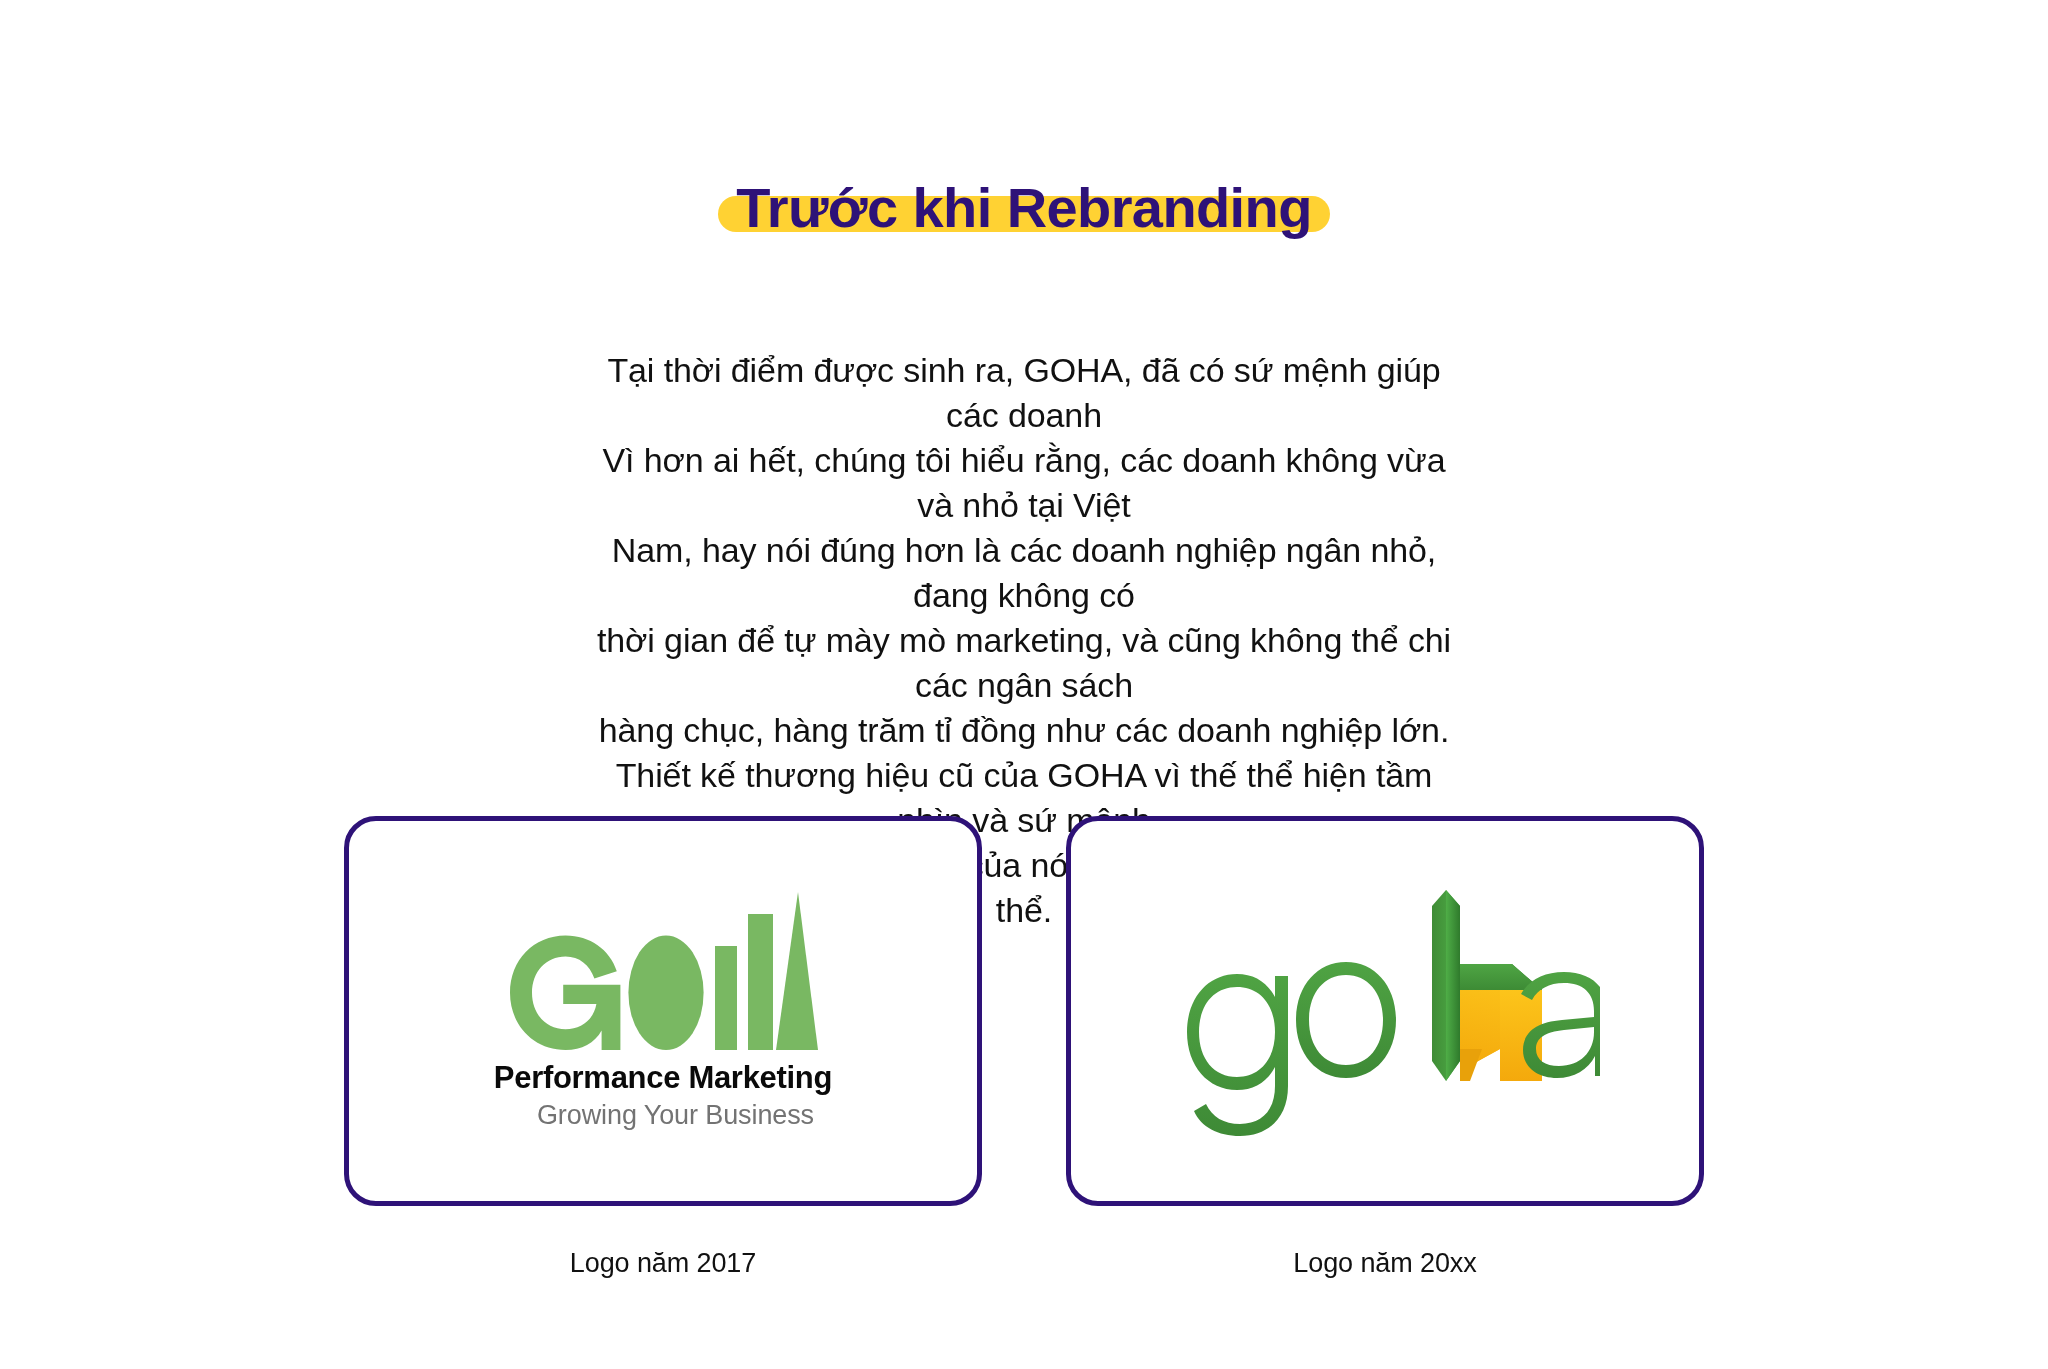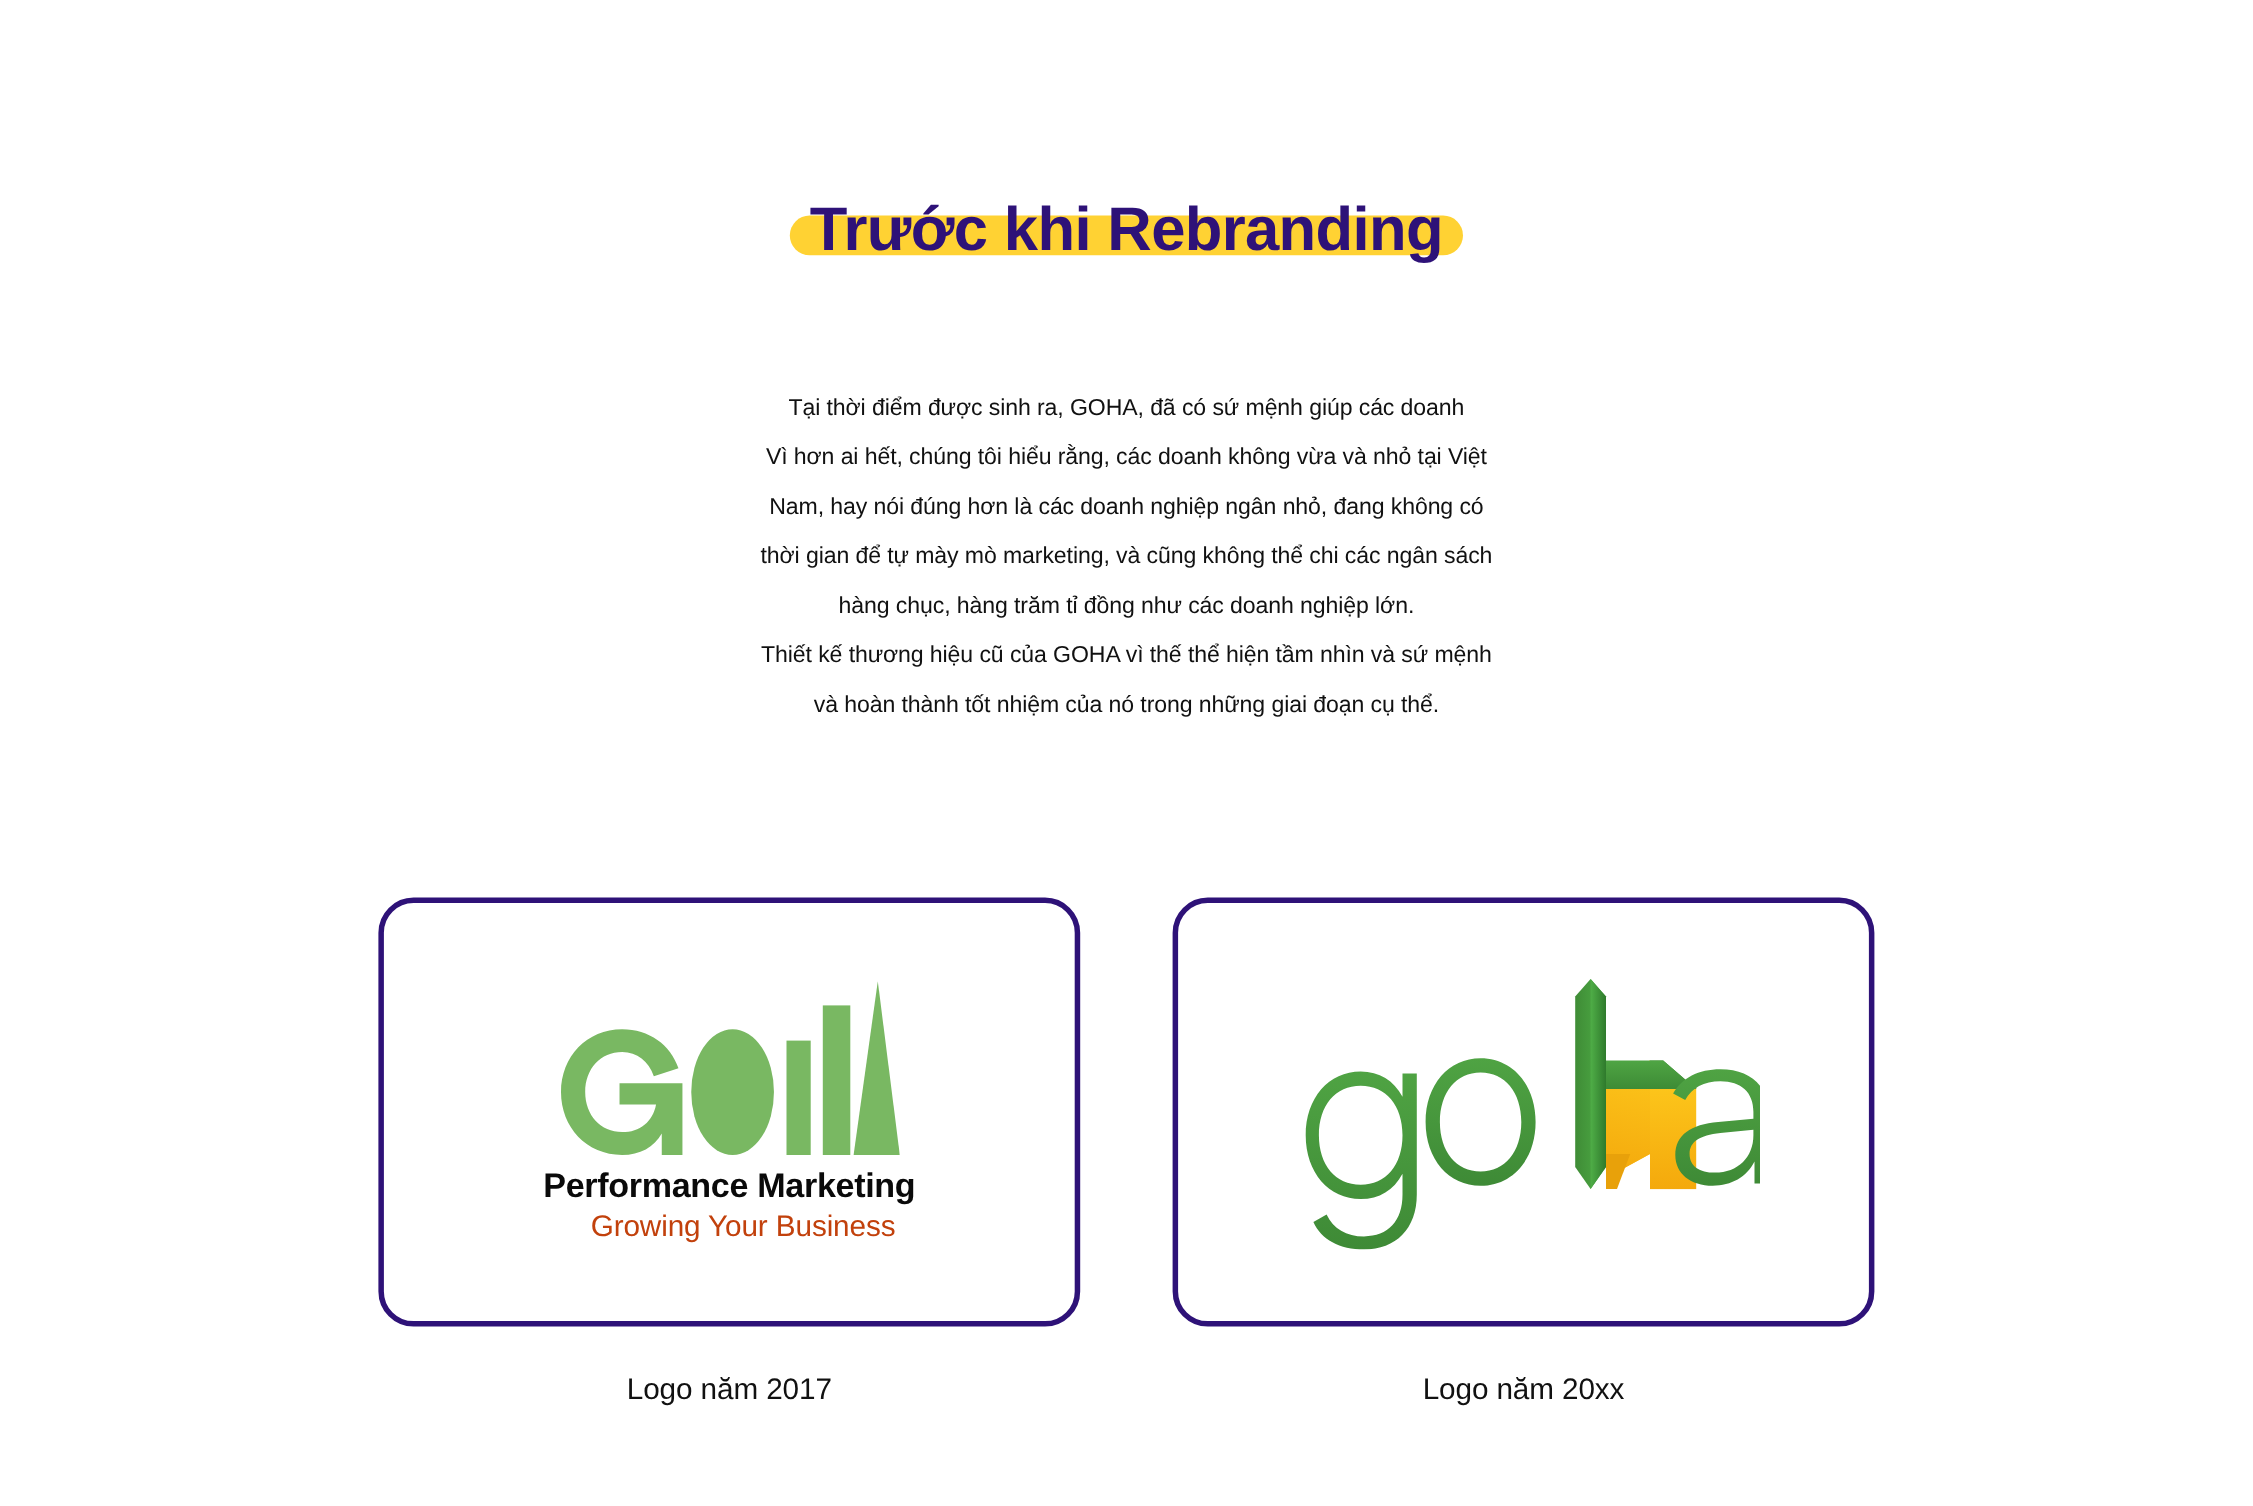--- a/index.html
+++ b/index.html
@@ -58,21 +58,21 @@
   }
 
   
   .body-copy {
     position: absolute;
     top: 348px;
     left: 50%;
     transform: translateX(-50%);
     width: 880px;
     text-align: center;
-    font-size: 21px;
+    font-size: 34px;
     line-height: 45px;
     color: #111111;
     letter-spacing: -0.1px;
   }
   .para { margin: 0; }
   .para + .para { }
   .para .ln { display: block; }
 
   
   .cards {
@@ -119,21 +119,21 @@
     margin-top: 10px;
     font-size: 31px;
     font-weight: bold;
     color: #0a0a0a;
     letter-spacing: -0.3px;
   }
   .old-logo-tag2 {
     margin-top: 4px;
     font-size: 27px;
     font-weight: normal;
-    color: #c2410c;
+    color: #737373;
     letter-spacing: -0.1px;
     margin-left: 25px;
   }
 
   
   .new-logo-mark { display: block; }
 </style>
 </head>
 <body>
 

